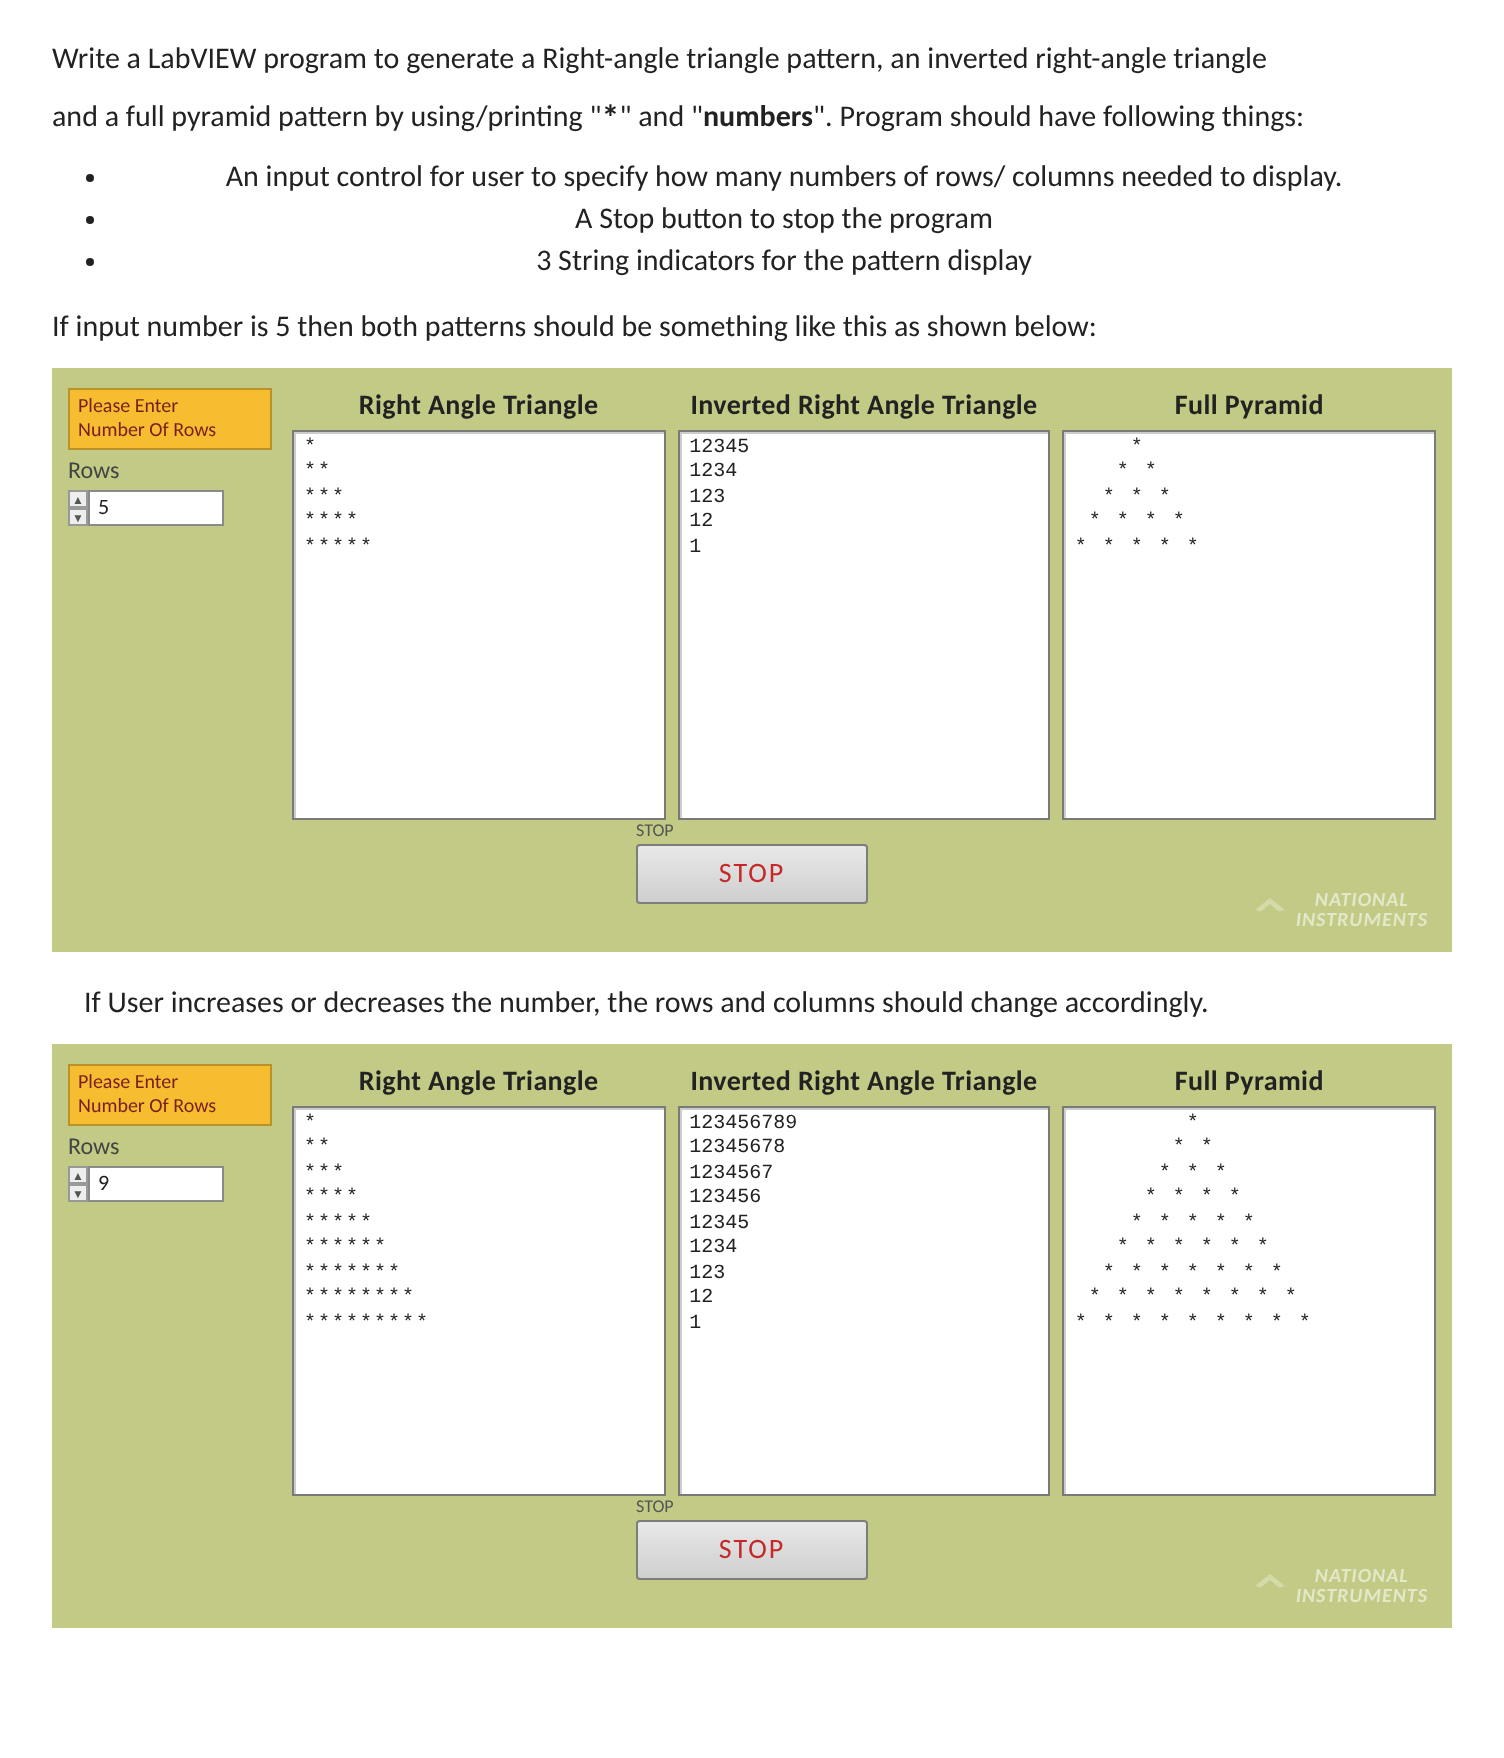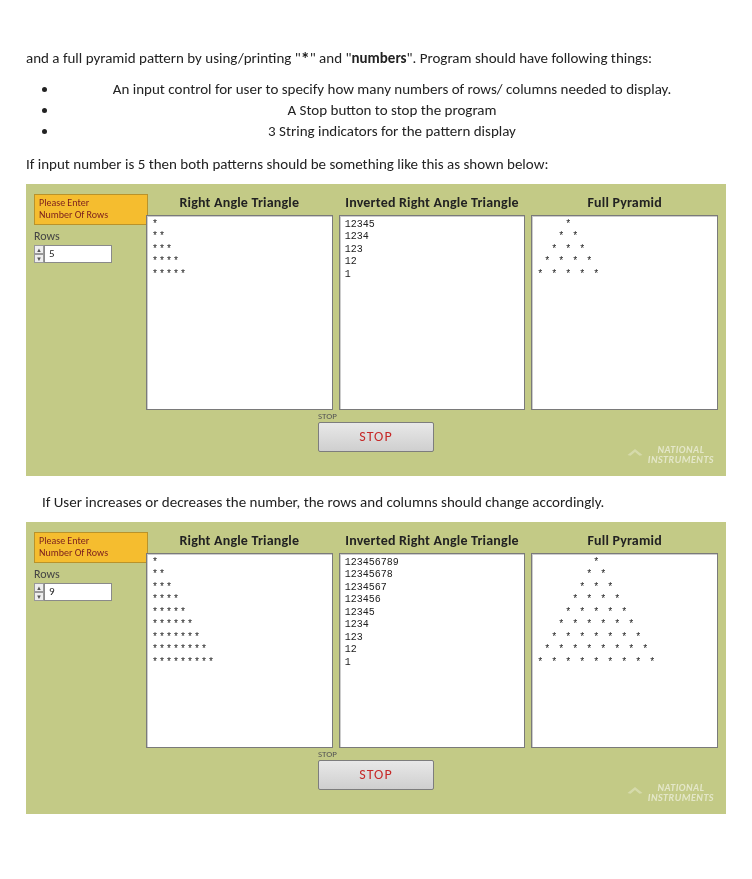--- a/index.html
+++ b/index.html
@@ -29,21 +29,21 @@
   }
   .left-col { width: 106px; flex: 0 0 106px; }
   .label-box {
     background: #f5bd2f;
     border: 1px solid #b9932a;
     font-size: 10px;
     line-height: 1.25;
     padding: 2px 4px;
     color: #7a1d1d;
     margin-bottom: 4px;
-    width: 114px;
+    width: 102px;
   }
   .rows-label { font-size: 12px; color:#444; margin-bottom: 2px; }
   .rows-control { display:flex; align-items:center; }
   .spin {
     width: 10px; height:18px;
     display:flex; flex-direction:column;
     font-size:6px; color:#555;
   }
   .spin span{height:9px;line-height:9px;text-align:center;border:1px solid #999;background:#eee;}
   .rows-input {
@@ -102,21 +102,21 @@
   .ni-logo svg{opacity:0.55;}
   .ni-text .l1{font-weight:700;font-size:10px;letter-spacing:0.5px;}
   .ni-text .l2{font-weight:700;font-size:10px;letter-spacing:0.5px;}
   .between-text { margin: 14px 0 8px 16px; line-height:1.6;}
   .forced-crop{overflow:hidden;}
 </style>
 </head>
 <body>
 
 <div class="prompt-text">
-  <br>
+  <span>Write a LabVIEW program to generate a Right-angle triangle pattern, an inverted right-angle triangle</span><br>
   <span>and a full pyramid pattern by using/printing "</span><span class="big-star">*</span><span>" and "</span><span class="bold">numbers</span><span>". Program should have following things:</span>
 </div>
 
 <ul class="reqs">
   <li>An input control for user to specify how many numbers of rows/ columns needed to display.</li>
   <li>A Stop button to stop the program</li>
   <li>3 String indicators for the pattern display</li>
 </ul>
 
 <div class="prompt-text">If input number is 5 then both patterns should be something like this as shown below:</div>

